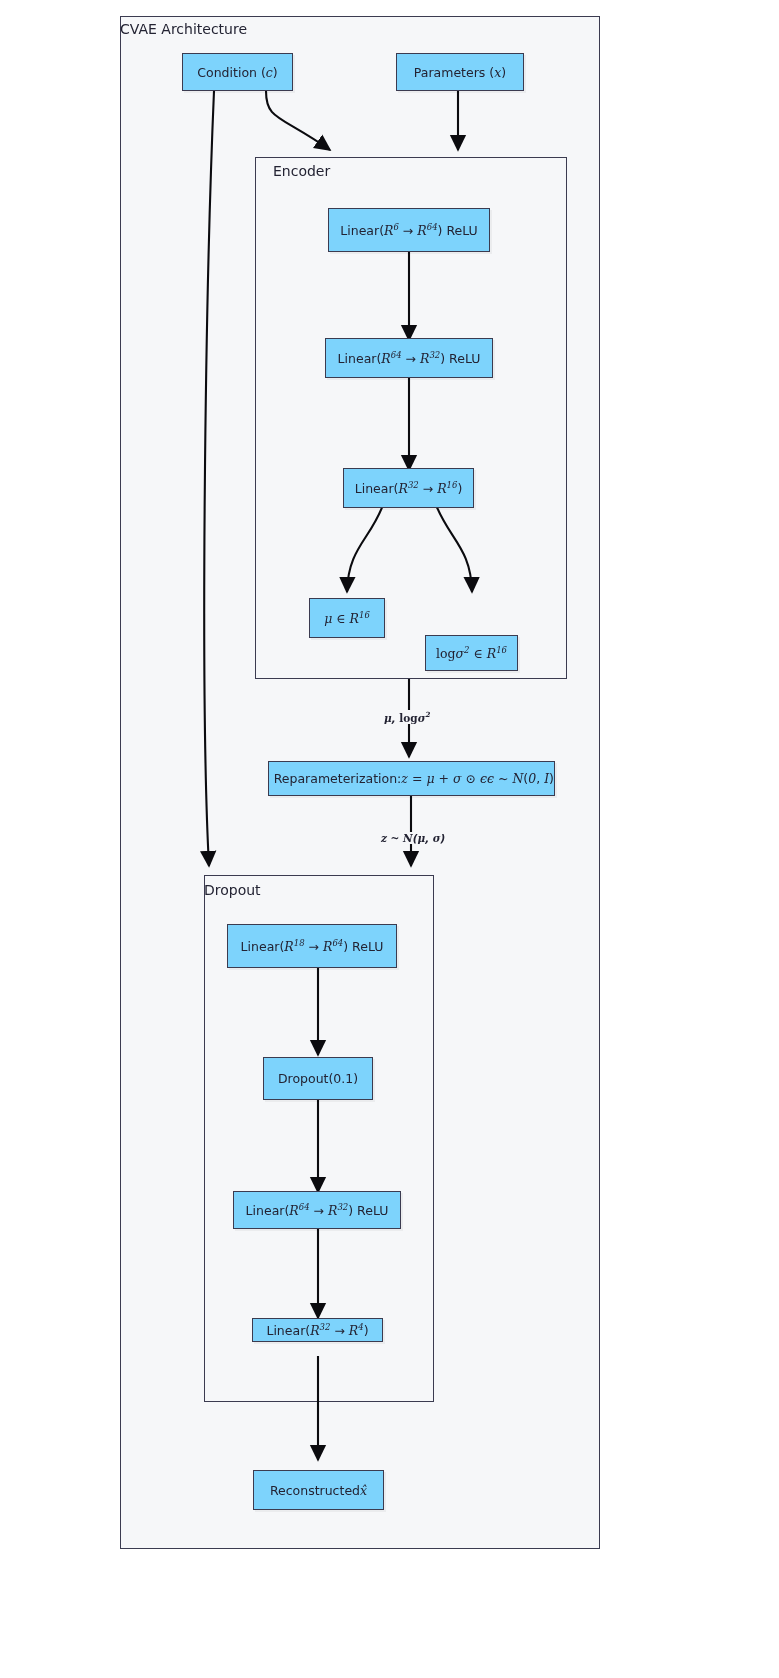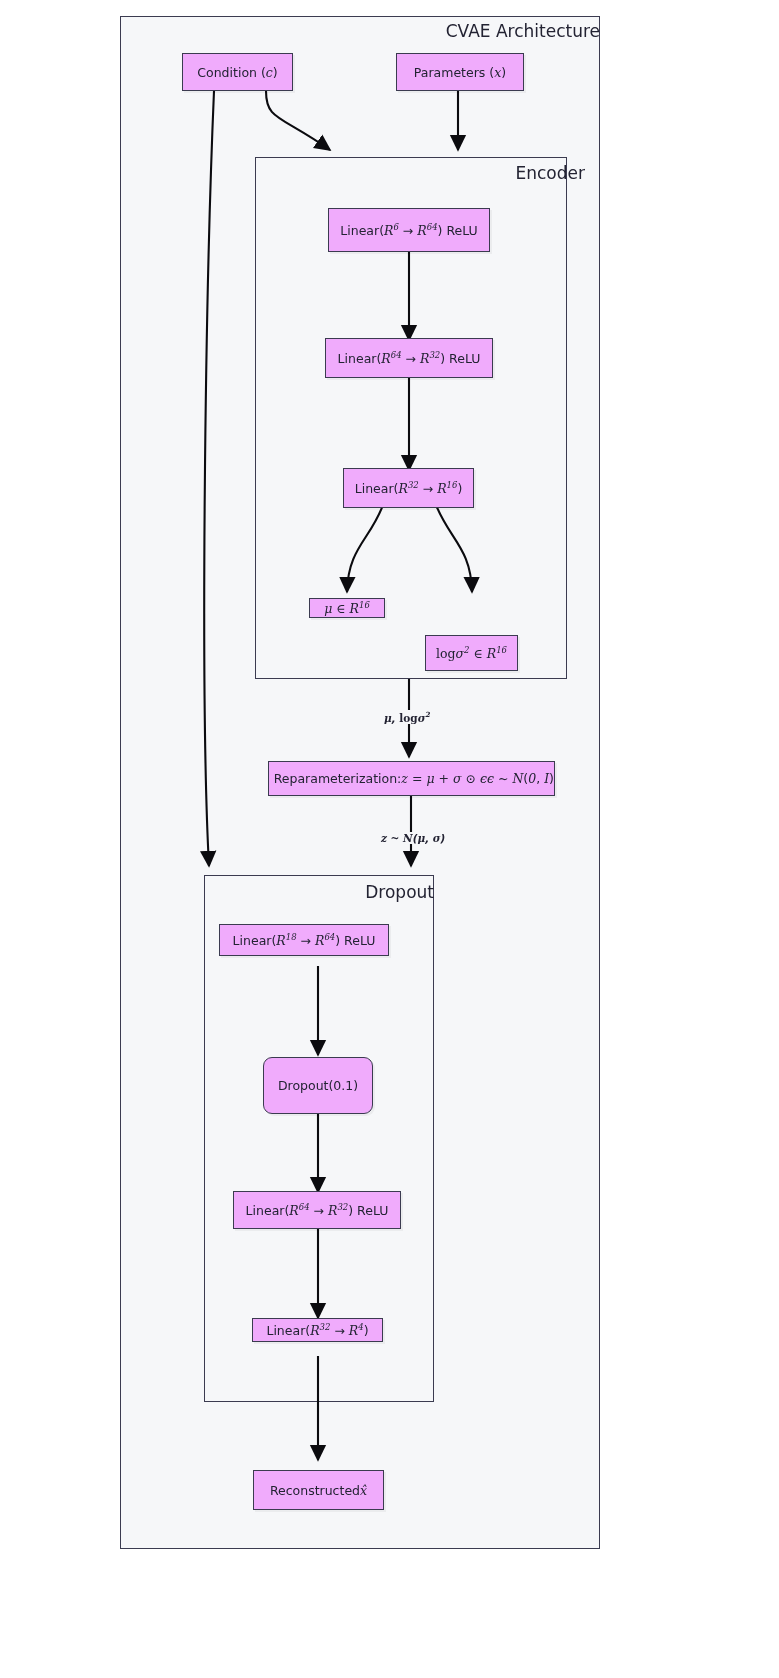--- a/index.html
+++ b/index.html
@@ -1,23 +1,23 @@
 <!DOCTYPE html>
 <html><head>
 <meta charset="utf-8">
 <style>
   html,body{margin:0;padding:0;background:#ffffff;}
   body{font-family:"DejaVu Sans","Liberation Sans",sans-serif;}
   #stage{position:relative;width:779px;height:1678px;background:#ffffff;overflow:hidden;}
   .outer{position:absolute;left:120px;top:16px;width:480px;height:1533px;
          background:#f6f7f9;border:1.6px solid #3b3b50;box-sizing:border-box;}
   .grp{position:absolute;background:#f6f7f9;border:1.6px solid #3b3b50;box-sizing:border-box;}
-  .grp-title,.outer-title{position:absolute;font-size:17px;color:#232333;
-         text-align:right;white-space:nowrap;}
-  .node{position:absolute;background:#f0abfc;border:1.6px solid #3b3b50;
+  .grp-title,.outer-title{position:absolute;font-size:14px;color:#232333;
+         text-align:left;white-space:nowrap;}
+  .node{position:absolute;background:#7dd3fc;border:1.6px solid #3b3b50;
          box-sizing:border-box;display:flex;align-items:center;justify-content:center;
          font-size:12.5px;color:#232333;white-space:nowrap;
          box-shadow:2px 2px 0 rgba(0,0,0,.045);}
   .edgelabel{position:absolute;font-size:10.5px;color:#232333;background:#f6f7f9;
          padding:0 2px;white-space:nowrap;font-style:italic;font-weight:bold;}
   svg.wires{position:absolute;left:0;top:0;width:779px;height:1678px;
          pointer-events:none;overflow:visible;}
   .mathi{font-family:"DejaVu Serif","Liberation Serif",serif;font-style:italic;}
   .mathu{font-family:"DejaVu Serif","Liberation Serif",serif;font-style:normal;}
   sup{font-size:.68em;vertical-align:super;}
@@ -68,43 +68,43 @@
 
   <div class="node" style="left:328px;top:208px;width:162px;height:44px;">
     <span>Linear(<span class="mathi">R</span><sup class="mathi">6</sup> → <span class="mathi">R</span><sup class="mathi">64</sup>) ReLU</span>
   </div>
   <div class="node" style="left:325px;top:338px;width:168px;height:40px;">
     <span>Linear(<span class="mathi">R</span><sup class="mathi">64</sup> → <span class="mathi">R</span><sup class="mathi">32</sup>) ReLU</span>
   </div>
   <div class="node" style="left:343px;top:468px;width:131px;height:40px;">
     <span>Linear(<span class="mathi">R</span><sup class="mathi">32</sup> → <span class="mathi">R</span><sup class="mathi">16</sup>)</span>
   </div>
-  <div class="node" style="left:309px;top:598px;width:76px;height:20px;">
+  <div class="node" style="left:309px;top:598px;width:76px;height:40px;">
     <span><span class="mathi">μ</span> <span class="mathu">∈</span> <span class="mathi">R</span><sup class="mathi">16</sup></span>
   </div>
   <div class="node" style="left:425px;top:598px;width:93px;height:36px;margin-top:37px;">
     <span><span class="mathu">log</span><span class="mathi">σ</span><sup class="mathi">2</sup> <span class="mathu">∈</span> <span class="mathi">R</span><sup class="mathi">16</sup></span>
   </div>
 
   <div class="edgelabel" style="left:382px;top:710px;">
     <span class="mathi">μ</span>,&nbsp;<span class="mathu">log</span><span class="mathi">σ</span><sup class="mathi">2</sup>
   </div>
 
   <div class="node" style="left:268px;top:761px;width:287px;height:35px;justify-content:flex-end;">
     <span>Reparameterization:<span class="mathi">z</span> <span class="mathu">=</span> <span class="mathi">μ</span> <span class="mathu">+</span> <span class="mathi">σ</span> <span class="mathu">⊙</span> <span class="mathi">ϵϵ</span> <span class="mathu">~</span> <span class="mathi">N</span>(<span class="mathi">0</span>, <span class="mathi">I</span>)</span>
   </div>
 
   <div class="edgelabel" style="left:379px;top:832px;">
     <span class="mathi">z</span> ~ <span class="mathi">N</span>(<span class="mathi">μ</span>, <span class="mathi">σ</span>)
   </div>
 
-  <div class="node" style="left:219px;top:924px;width:170px;height:32px;justify-content:center;">
+  <div class="node" style="left:227px;top:924px;width:170px;height:44px;justify-content:center;">
     <span>Linear(<span class="mathi">R</span><sup class="mathi">18</sup> → <span class="mathi">R</span><sup class="mathi">64</sup>) ReLU</span>
   </div>
-  <div class="node" style="left:263px;top:1057px;width:110px;height:57px;border-radius:9px;">
+  <div class="node" style="left:263px;top:1057px;width:110px;height:43px;">
     <span>Dropout(0.1)</span>
   </div>
   <div class="node" style="left:233px;top:1191px;width:168px;height:38px;">
     <span>Linear(<span class="mathi">R</span><sup class="mathi">64</sup> → <span class="mathi">R</span><sup class="mathi">32</sup>) ReLU</span>
   </div>
   <div class="node" style="left:252px;top:1318px;width:131px;height:24px;">
     <span>Linear(<span class="mathi">R</span><sup class="mathi">32</sup> → <span class="mathi">R</span><sup class="mathi">4</sup>)</span>
   </div>
 
   <div class="node" style="left:253px;top:1470px;width:131px;height:40px;">

